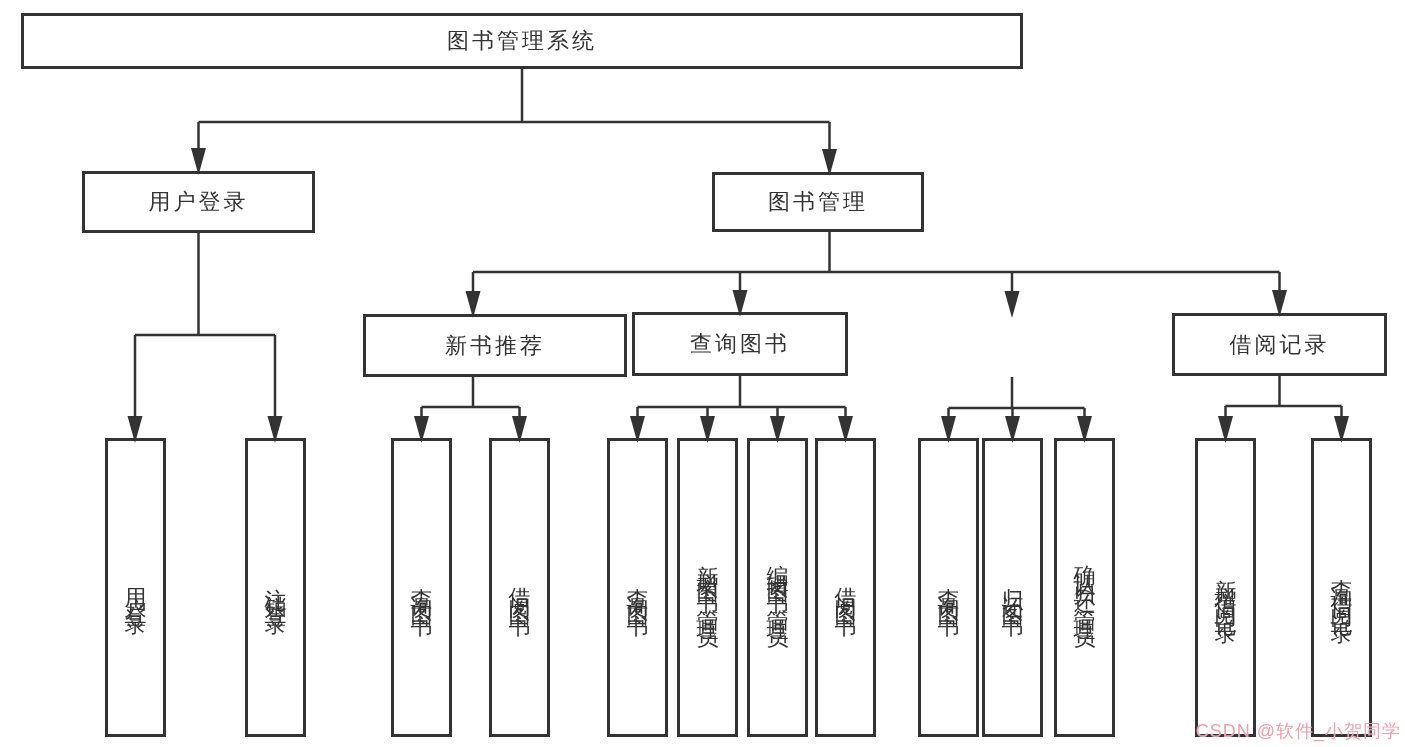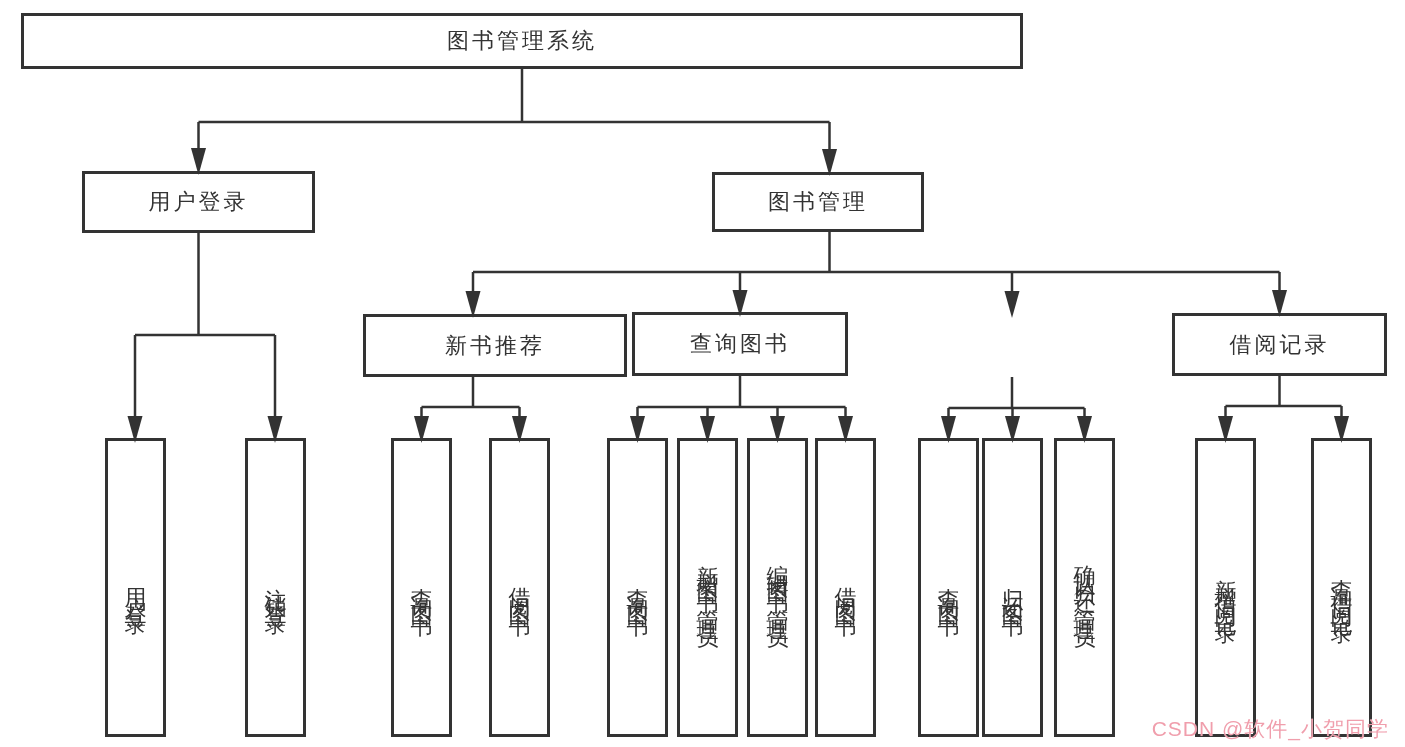--- a/index.html
+++ b/index.html
@@ -40,23 +40,23 @@
     position: absolute;
     left: 0; top: 0;
     width: 1405px; height: 747px;
     z-index: 5;
     pointer-events: none;
   }
   svg.wires line { stroke: #333333; stroke-width: 2.5; }
   svg.wires polygon { fill: #333333; stroke: none; }
   .watermark {
     position: absolute;
-    right: 16px;
+    right: 4px;
     bottom: 4px;
-    font-size: 21px;
+    font-size: 18px;
     letter-spacing: 1px;
     color: #F09EAC;
     z-index: 10;
     white-space: nowrap;
     text-shadow: 0 0 1px rgba(255,255,255,0.6);
   }
 </style>
 </head>
 <body>
 

